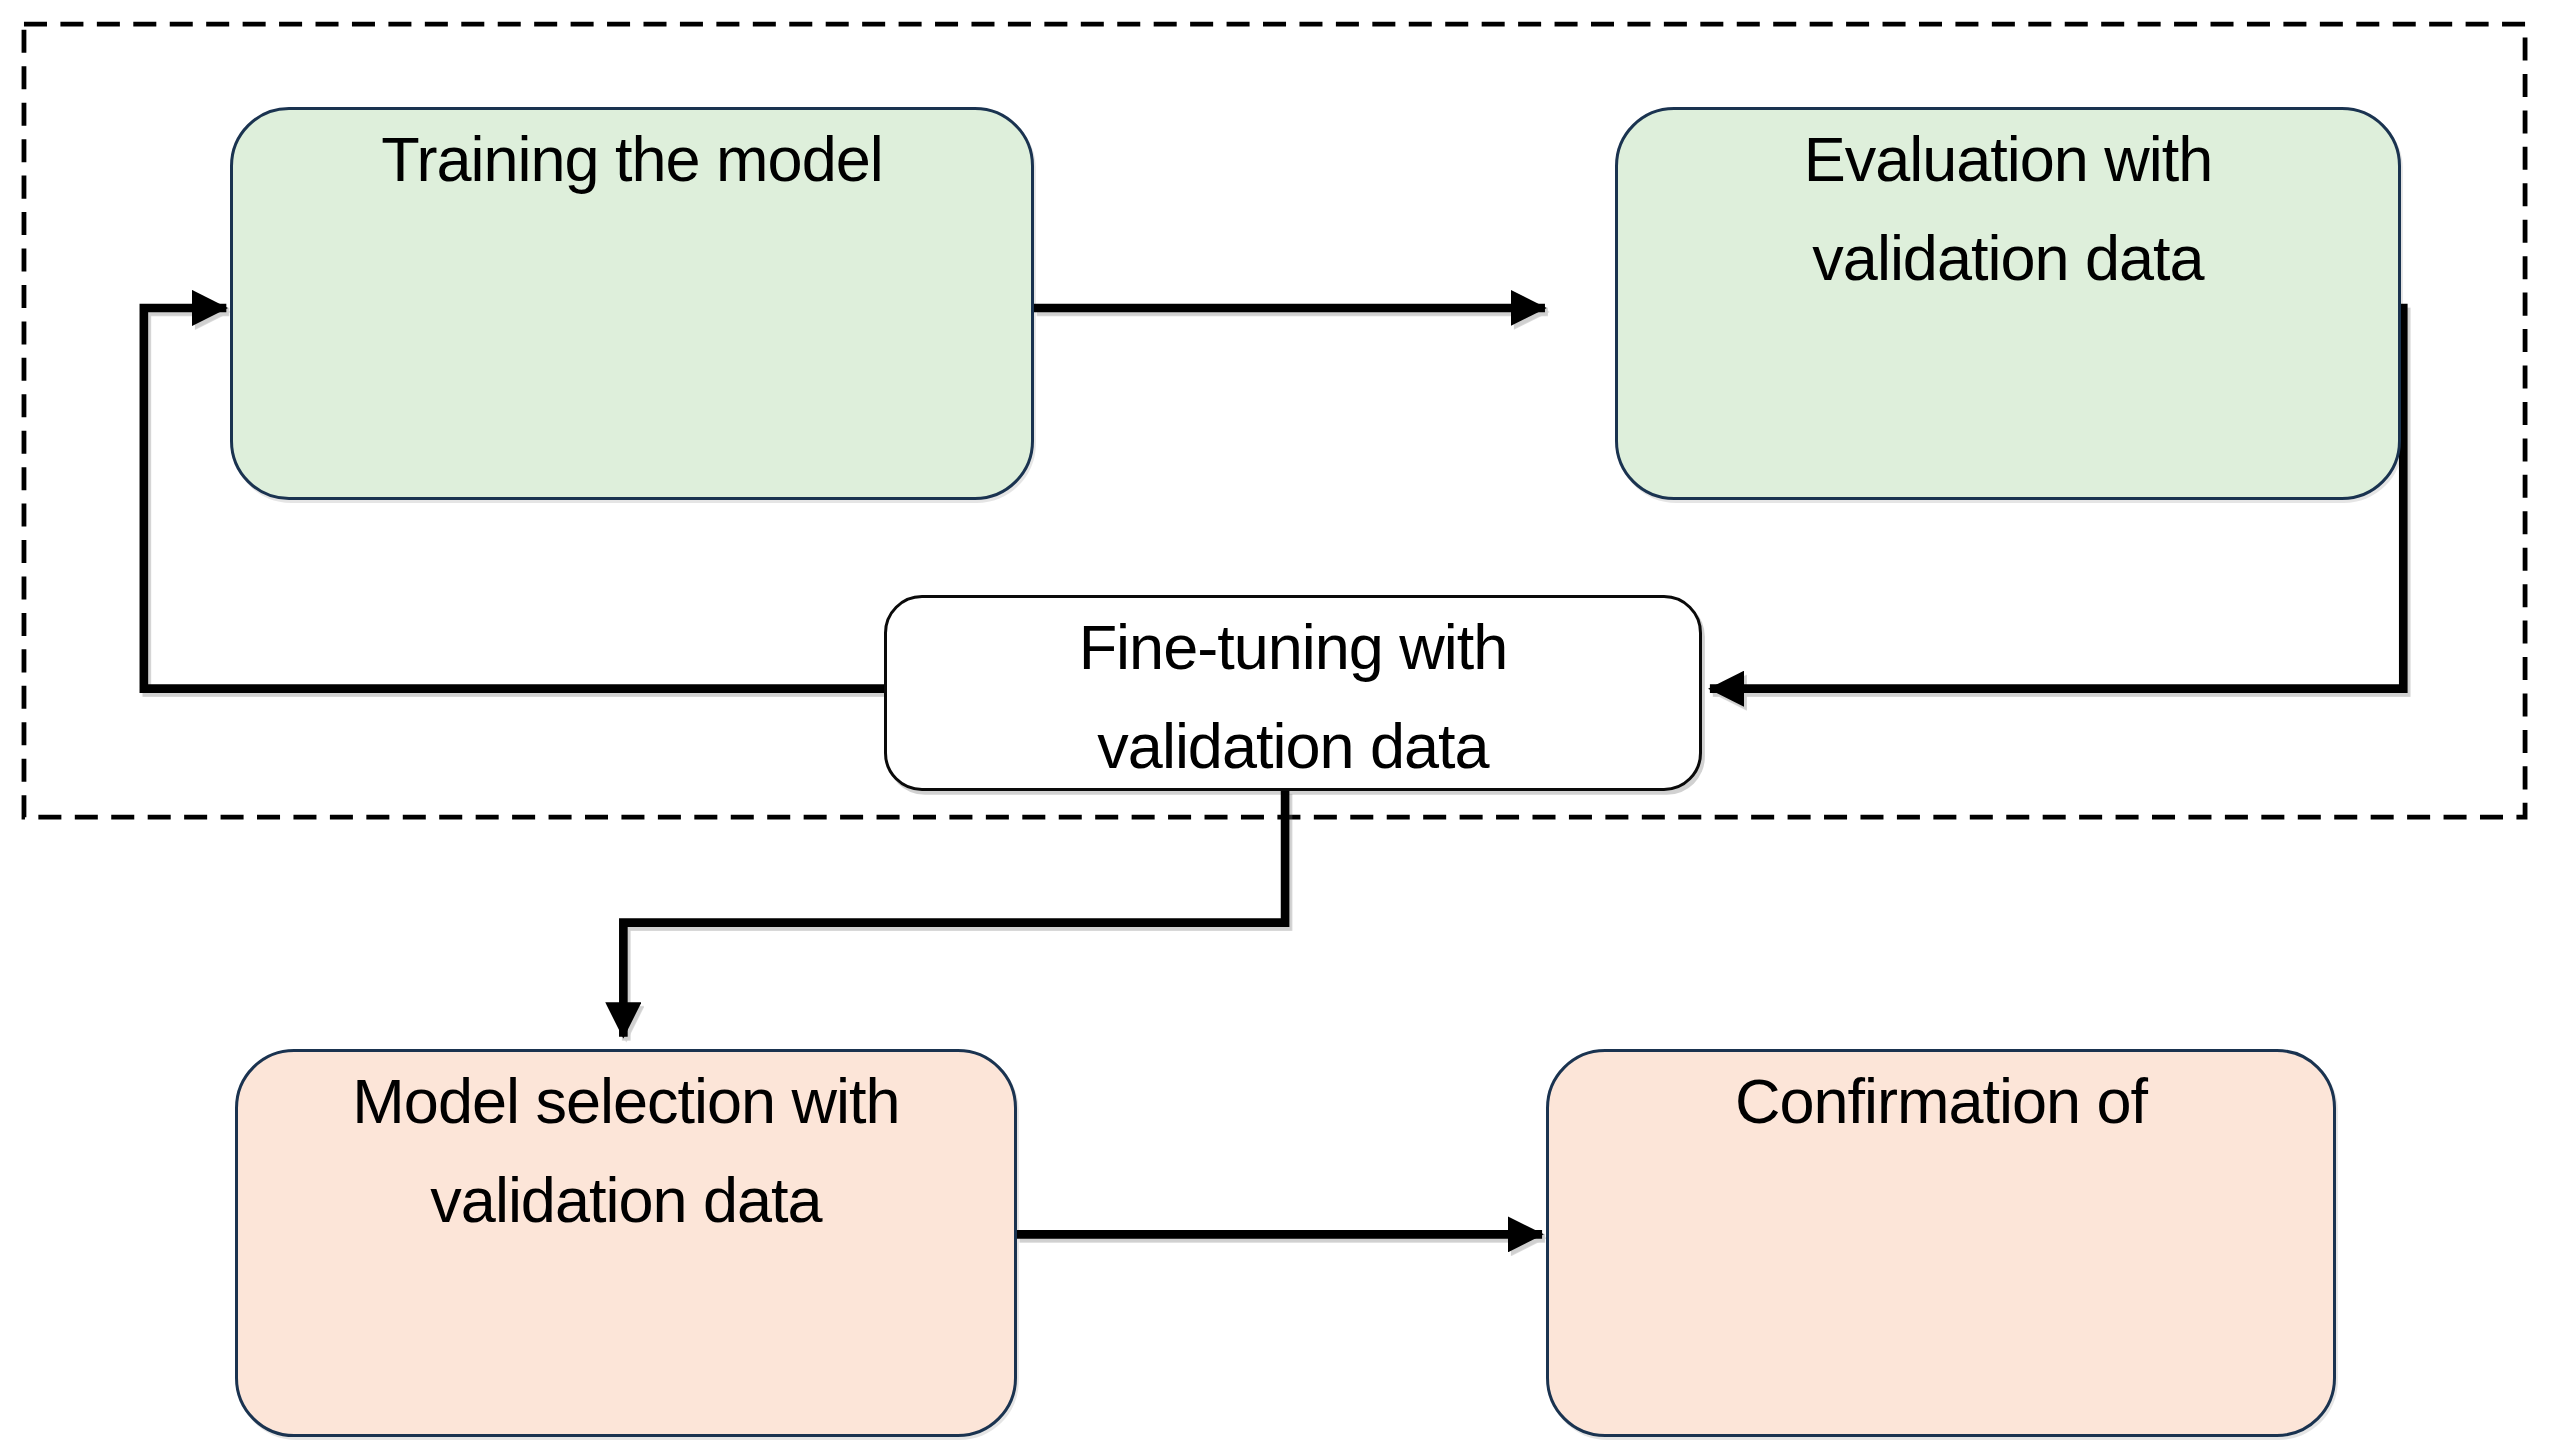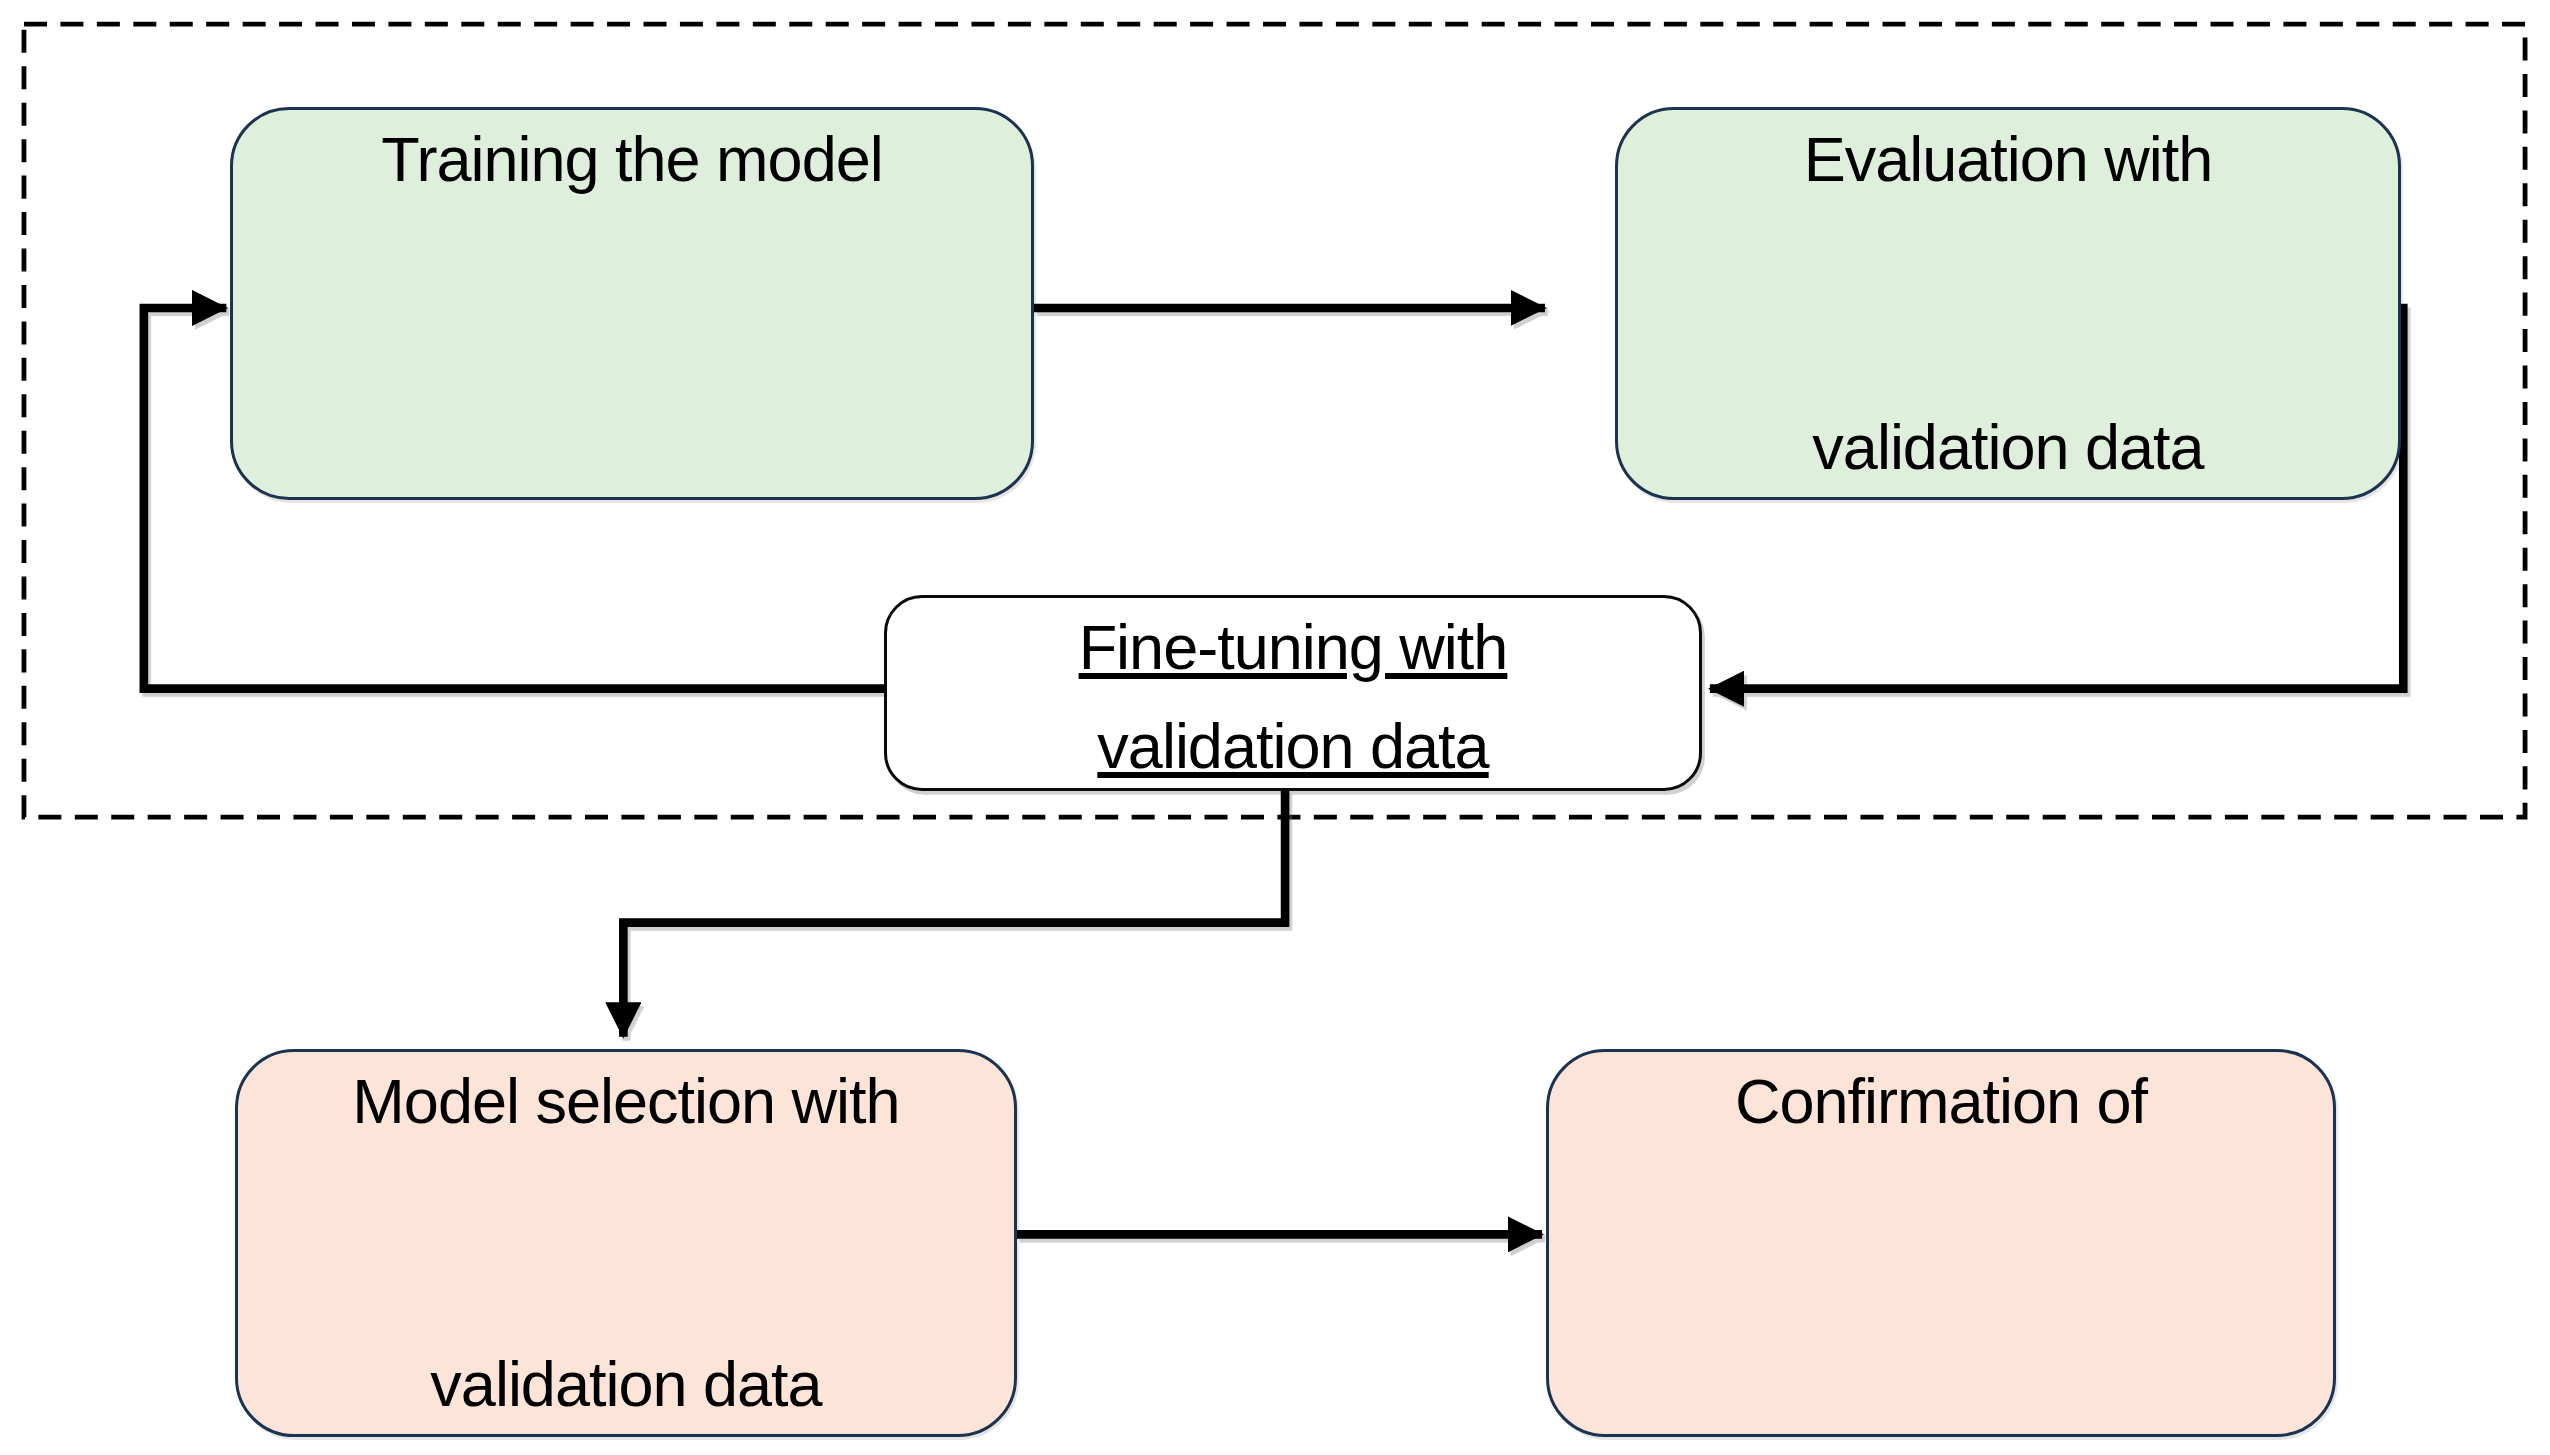--- a/index.html
+++ b/index.html
@@ -39,21 +39,21 @@
     stroke:var(--dashed-border);
     stroke-width:5;
     stroke-dasharray:24 14;
   }
   .node{
     position:absolute;
     box-sizing:border-box;
     display:flex;
     flex-direction:column;
     align-items:center;
-    justify-content:space-between;
+    justify-content:flex-start;
     text-align:center;
     font-size:63px;
     line-height:99px;
     color:var(--text-color);
     letter-spacing:-1px;
   }
   .node span{display:block;white-space:nowrap;}
   .node-green{
     background:var(--box-green-fill);
     border:3.8px solid var(--box-border-navy);
@@ -68,21 +68,21 @@
     margin-top:8px;
   }
   .node-white{
     background:var(--box-white-fill);
     border:3.8px solid var(--box-border-black);
     border-radius:38px;
     box-shadow:2.9px 3.8px 0 rgba(0,0,0,0.18);
   }
   #node-training{left:230px;top:107px;width:804px;height:393px;}
   #node-evaluation{left:1615px;top:107px;width:786px;height:393px;}
-  #node-fine-tuning{left:884px;top:595px;width:818px;height:196px;text-decoration:underline;}
+  #node-fine-tuning{left:884px;top:595px;width:818px;height:196px;}
   #node-model-selection{left:235px;top:1041px;width:782px;height:388px;}
   #node-confirmation{left:1546px;top:1041px;width:790px;height:388px;}
 </style>
 </head>
 <body>
 
 <div class="canvas">
 
   <svg class="connector-layer" viewBox="0 0 2659 1518" xmlns="http://www.w3.org/2000/svg">
     <defs>

